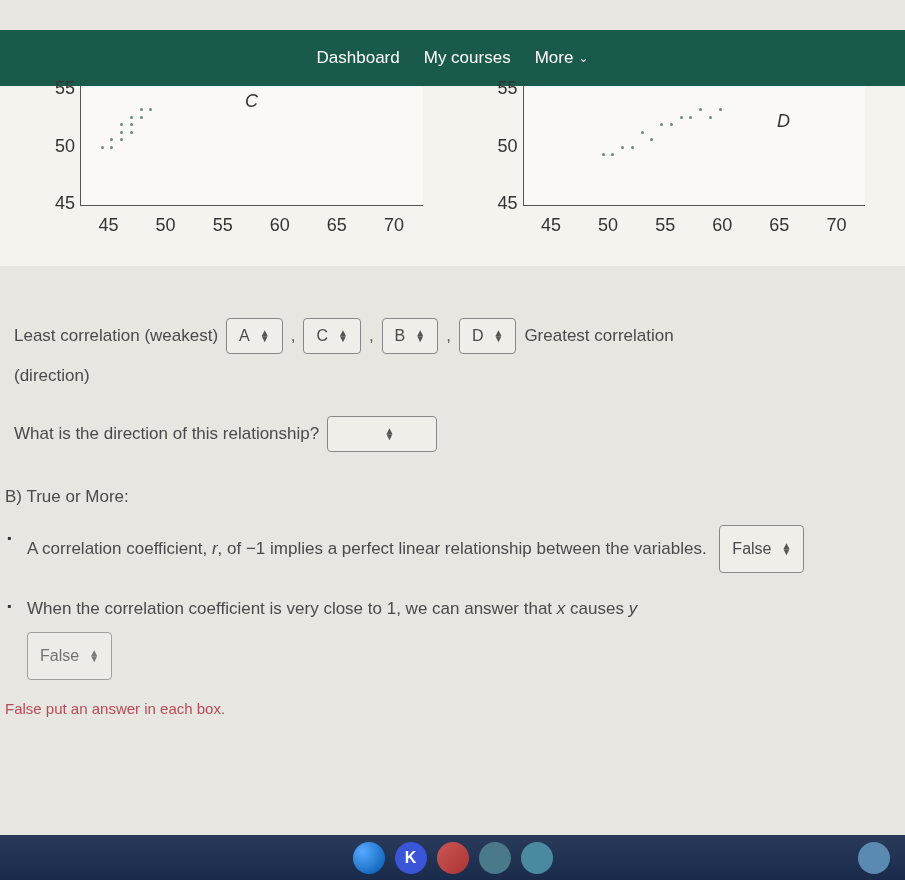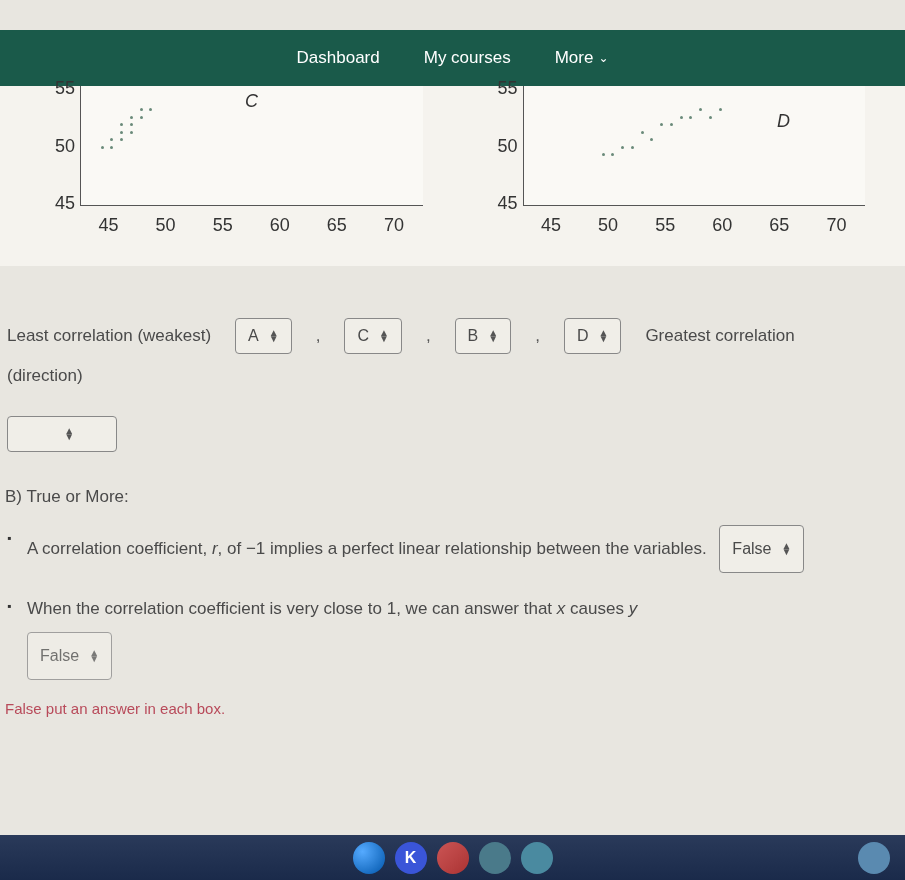--- a/index.html
+++ b/index.html
@@ -14,21 +14,21 @@
       height: 880px;
       overflow: hidden;
       position: relative;
     }
     .nav-bar {
       background: #1a5a4a;
       color: #fff;
       padding: 18px 0;
       display: flex;
       justify-content: center;
-      gap: 44px;
+      gap: 24px;
       font-size: 17px;
       margin-top: 30px;
     }
     .nav-item {
       cursor: pointer;
       display: flex;
       align-items: center;
       gap: 5px;
     }
     .chevron {
@@ -107,22 +107,22 @@
       z-index: 10;
     }
     .content {
       padding: 40px 0 0 0;
       background: #e8e6e0;
     }
     .question-line {
       display: flex;
       align-items: center;
       flex-wrap: wrap;
-      gap: 24px;
-      margin: 12px 2px;
+      gap: 8px;
+      margin: 12px 9px;
       font-size: 17px;
       color: #4a4a4a;
       padding: 0 5px;
     }
     .select-box {
       display: inline-flex;
       align-items: center;
       gap: 10px;
       border: 1px solid #888;
       border-radius: 4px;
@@ -329,20 +329,21 @@
           <span>▼</span>
         </span>
     </span>
     <span>Greatest correlation</span>
   </div>
   <div class="question-line">
     <span>(direction)</span>
   </div>
 
   <div class="question-line" style="margin-top:30px">
+    <span>What is the direction of this relationship?</span>
     <span class="select-box wide">
       <span>&nbsp;</span>
       <span class="select-arrows">
           <span>▲</span>
           <span>▼</span>
         </span>
     </span>
   </div>
 
   <div class="tf-section">

